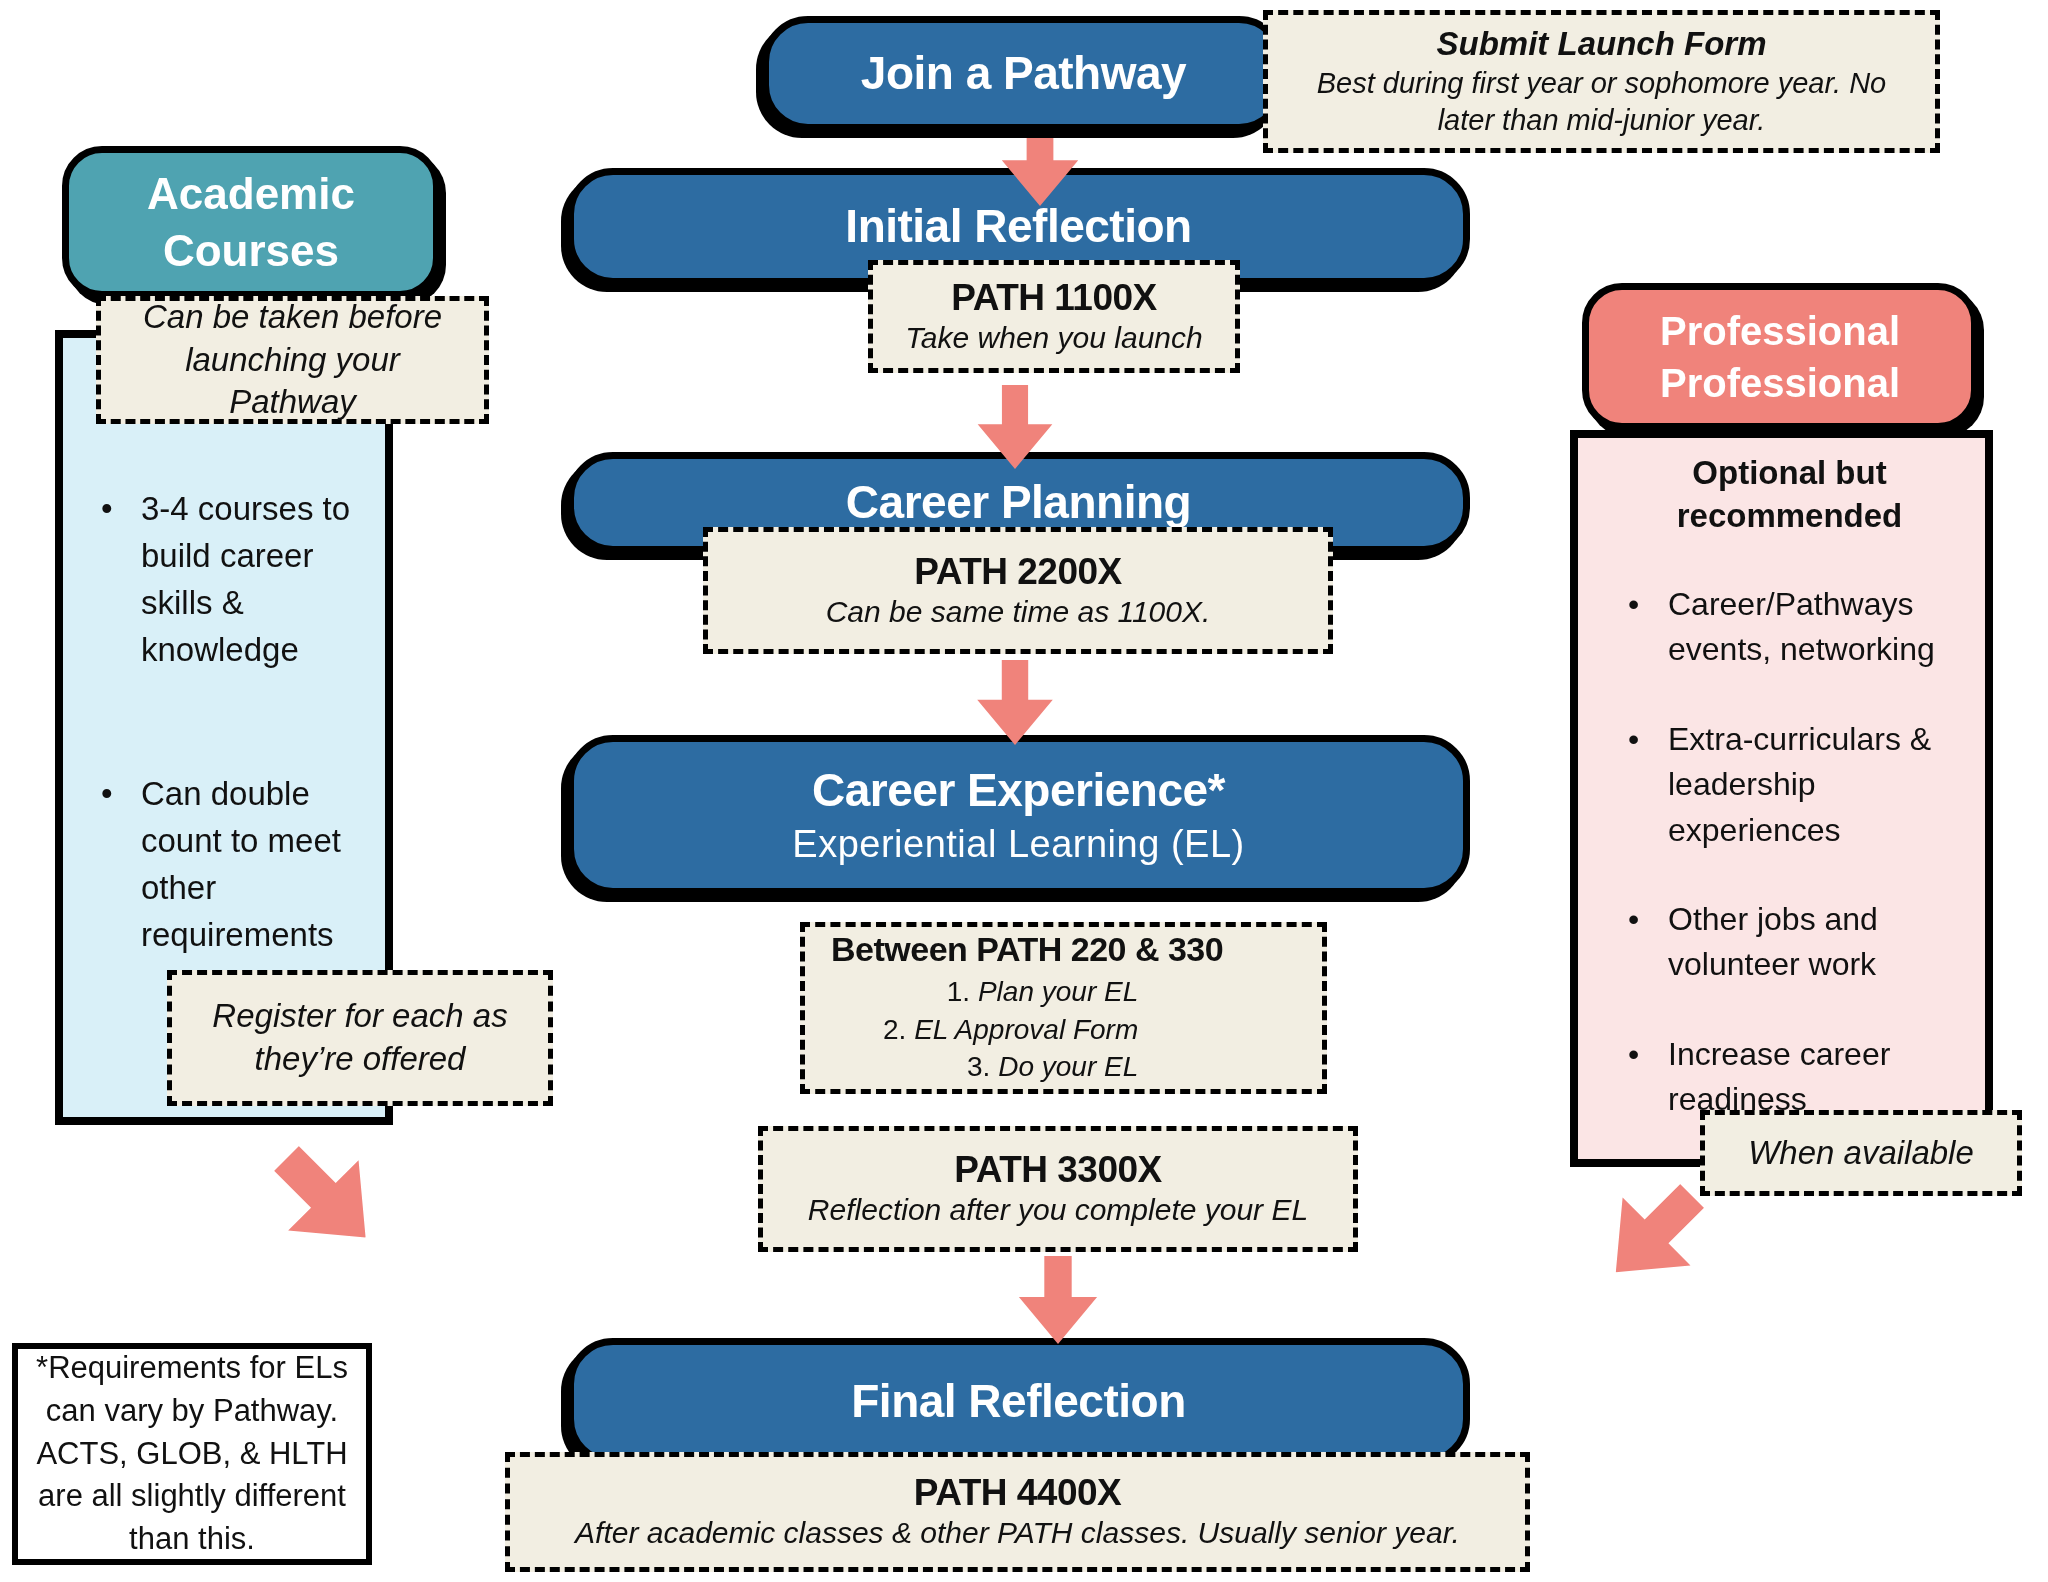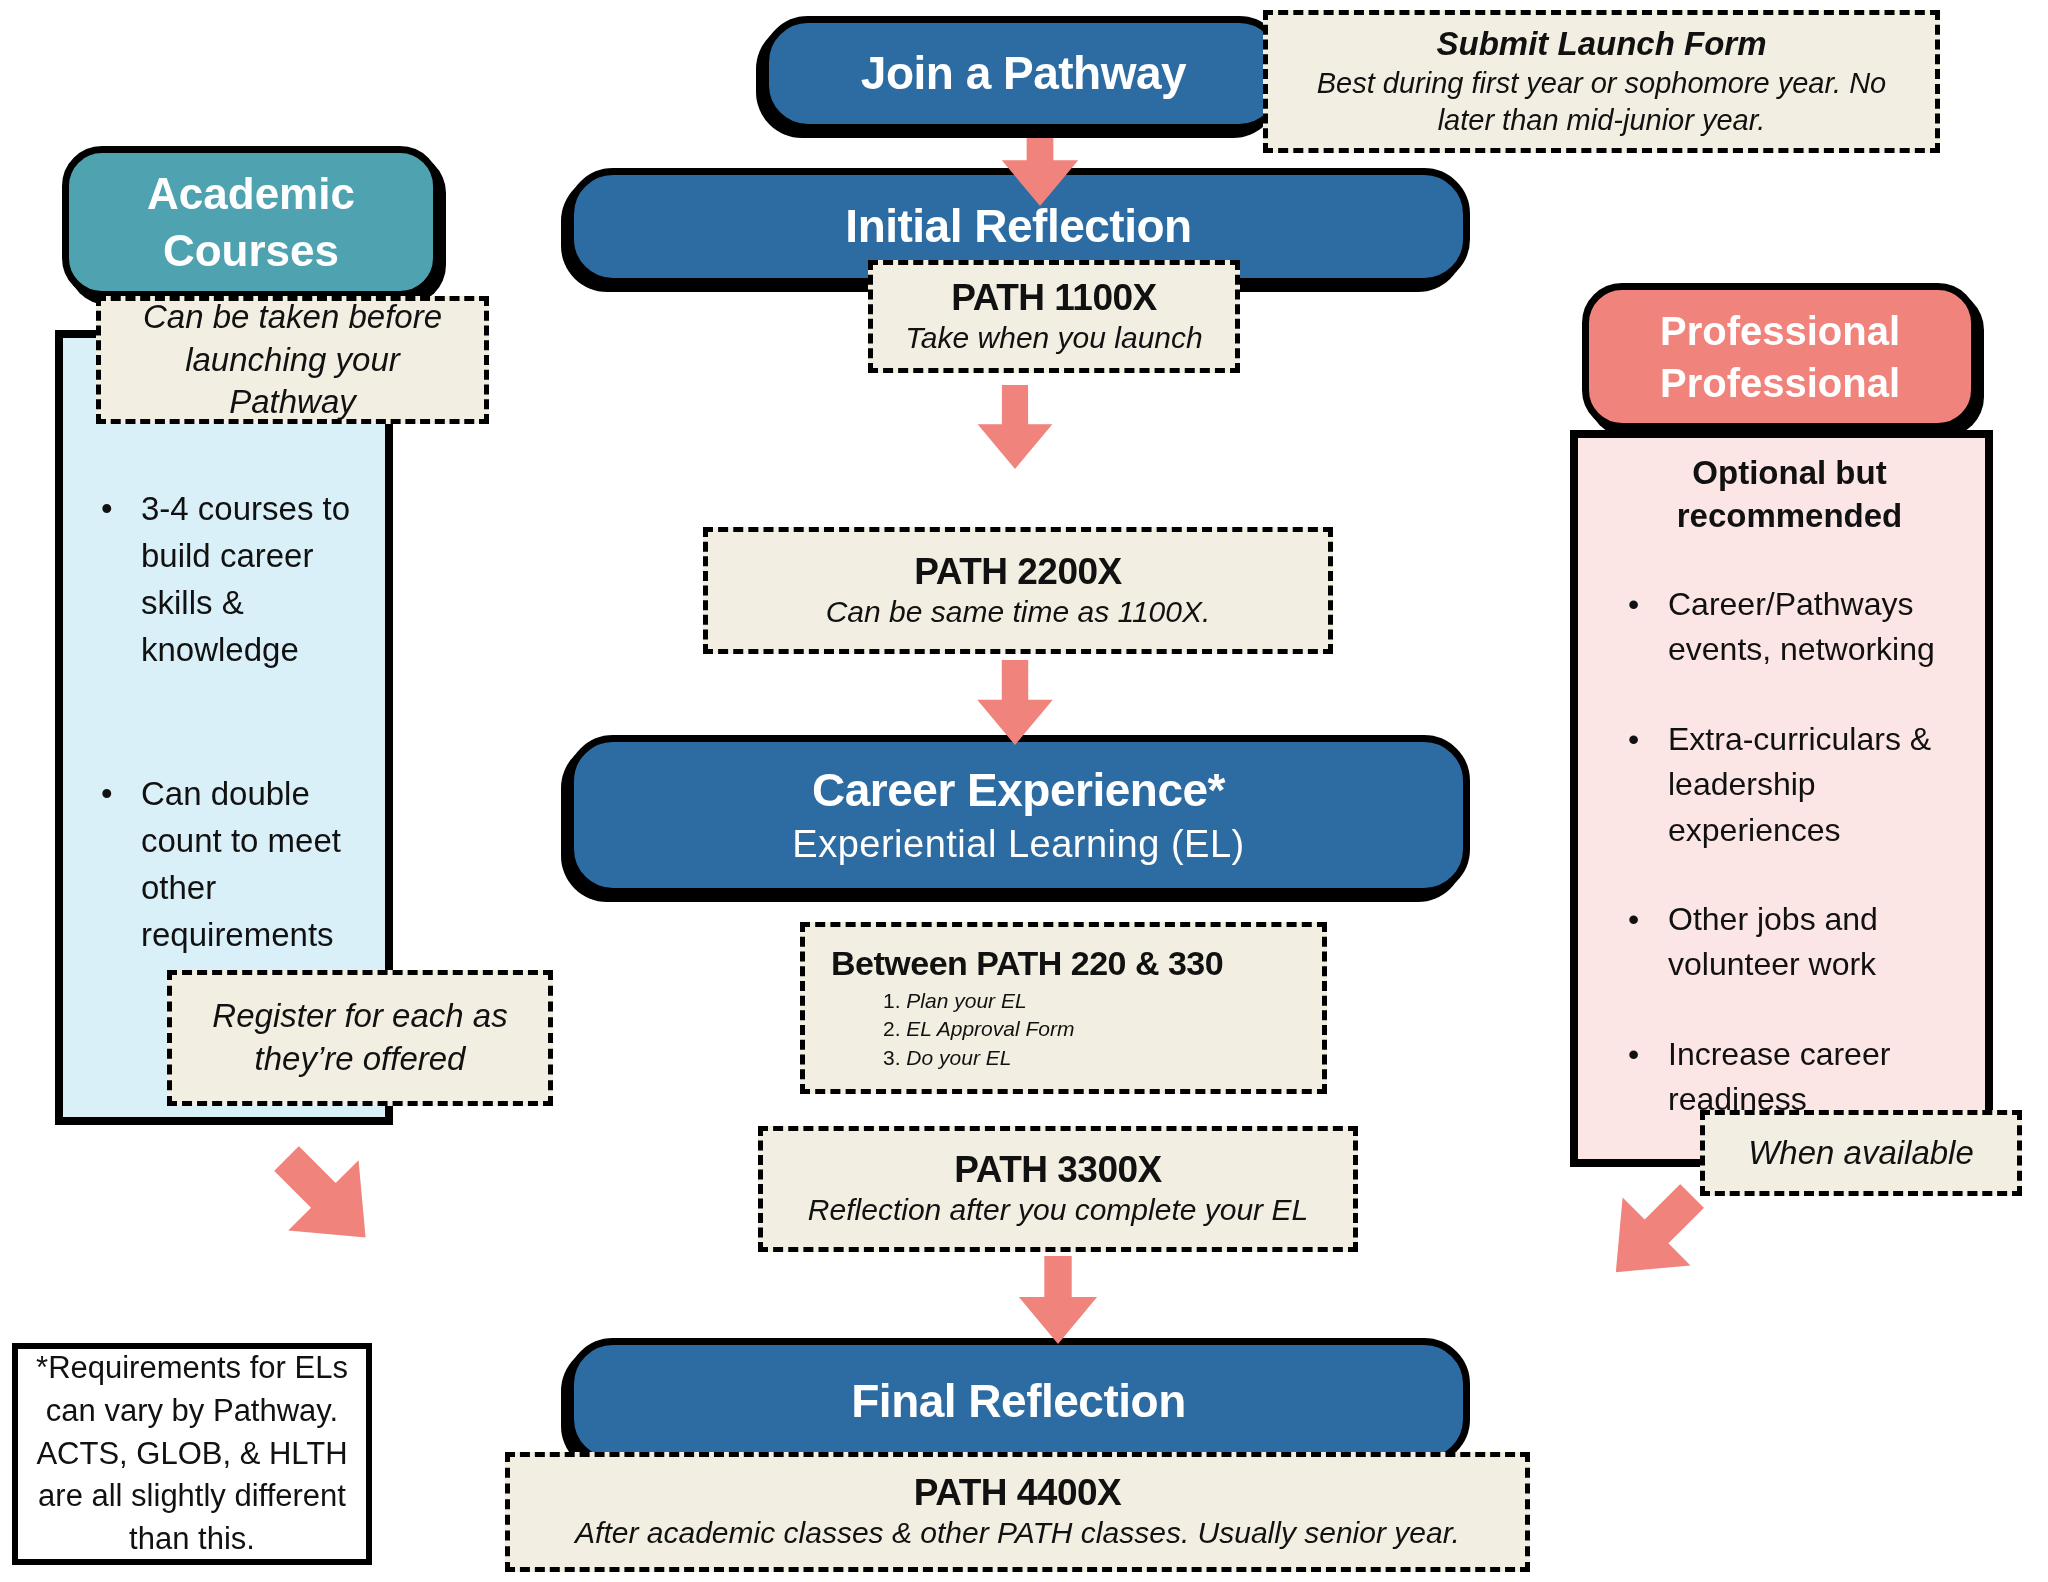--- a/index.html
+++ b/index.html
@@ -30,21 +30,21 @@
     align-items:center; justify-content:center; text-align:center; padding:8px 18px;
   }
   .note-course { font-size:37px; font-weight:bold; letter-spacing:-0.5px; }
   .note-body { font-size:30px; font-style:italic; line-height:1.25; }
   .note-italic { font-size:33px; font-style:italic; line-height:1.3; }
   .note-title-bi { font-size:33px; font-weight:bold; font-style:italic; }
   .note-body-sm { font-size:29px; font-style:italic; line-height:1.25; margin-top:2px; }
   .note-left { align-items:flex-start; text-align:left; }
   .between-title { font-size:34px; font-weight:bold; letter-spacing:-0.5px; }
   .between-list { margin:4px 0 0 52px; }
-  .between-step { font-size:21px; line-height:1.35; text-align:left; }
+  .between-step { font-size:28px; line-height:1.35; text-align:right; }
   .step-num { font-style:normal; }
   .step-text { font-style:italic; }
   
   .panel { position:absolute; box-sizing:border-box; border:8px solid #000; z-index:0; }
   .panel-blue { background:var(--light_blue); }
   .panel-pink { background:var(--pink); }
   .panel-heading { font-size:33px; font-weight:bold; text-align:center; line-height:1.3; margin:14px 30px 0 30px; }
   .bullet { display:flex; align-items:flex-start; font-size:33px; line-height:1.42; }
   .bullet .dot { width:40px; flex:0 0 40px; text-align:left; }
   .panel-blue-content { padding:148px 18px 0 38px; }
@@ -92,20 +92,23 @@
     <span class="note-course">PATH 1100X</span>
     <span class="note-body">Take when you launch</span>
   </div>
 
   <div class="arrow" style="left:973px; top:385px; width:84px; height:84px;">
     <svg viewBox="0 0 80 90" aria-hidden="true">
         <polygon points="26,0 54,0 54,42 80,42 40,90 0,42 26,42"></polygon>
       </svg>
   </div>
 
+  <div class="roundbox bar" style="left:567px; top:452px; width:903px; height:101px;">
+    <span class="bar-title">Career Planning</span>
+  </div>
 
   <div class="note" style="left:703px; top:527px; width:630px; height:127px;">
     <span class="note-course">PATH 2200X</span>
     <span class="note-body">Can be same time as 1100X.</span>
   </div>
 
   <div class="arrow" style="left:973px; top:660px; width:84px; height:85px;">
     <svg viewBox="0 0 80 90" aria-hidden="true">
         <polygon points="26,0 54,0 54,42 80,42 40,90 0,42 26,42"></polygon>
       </svg>

